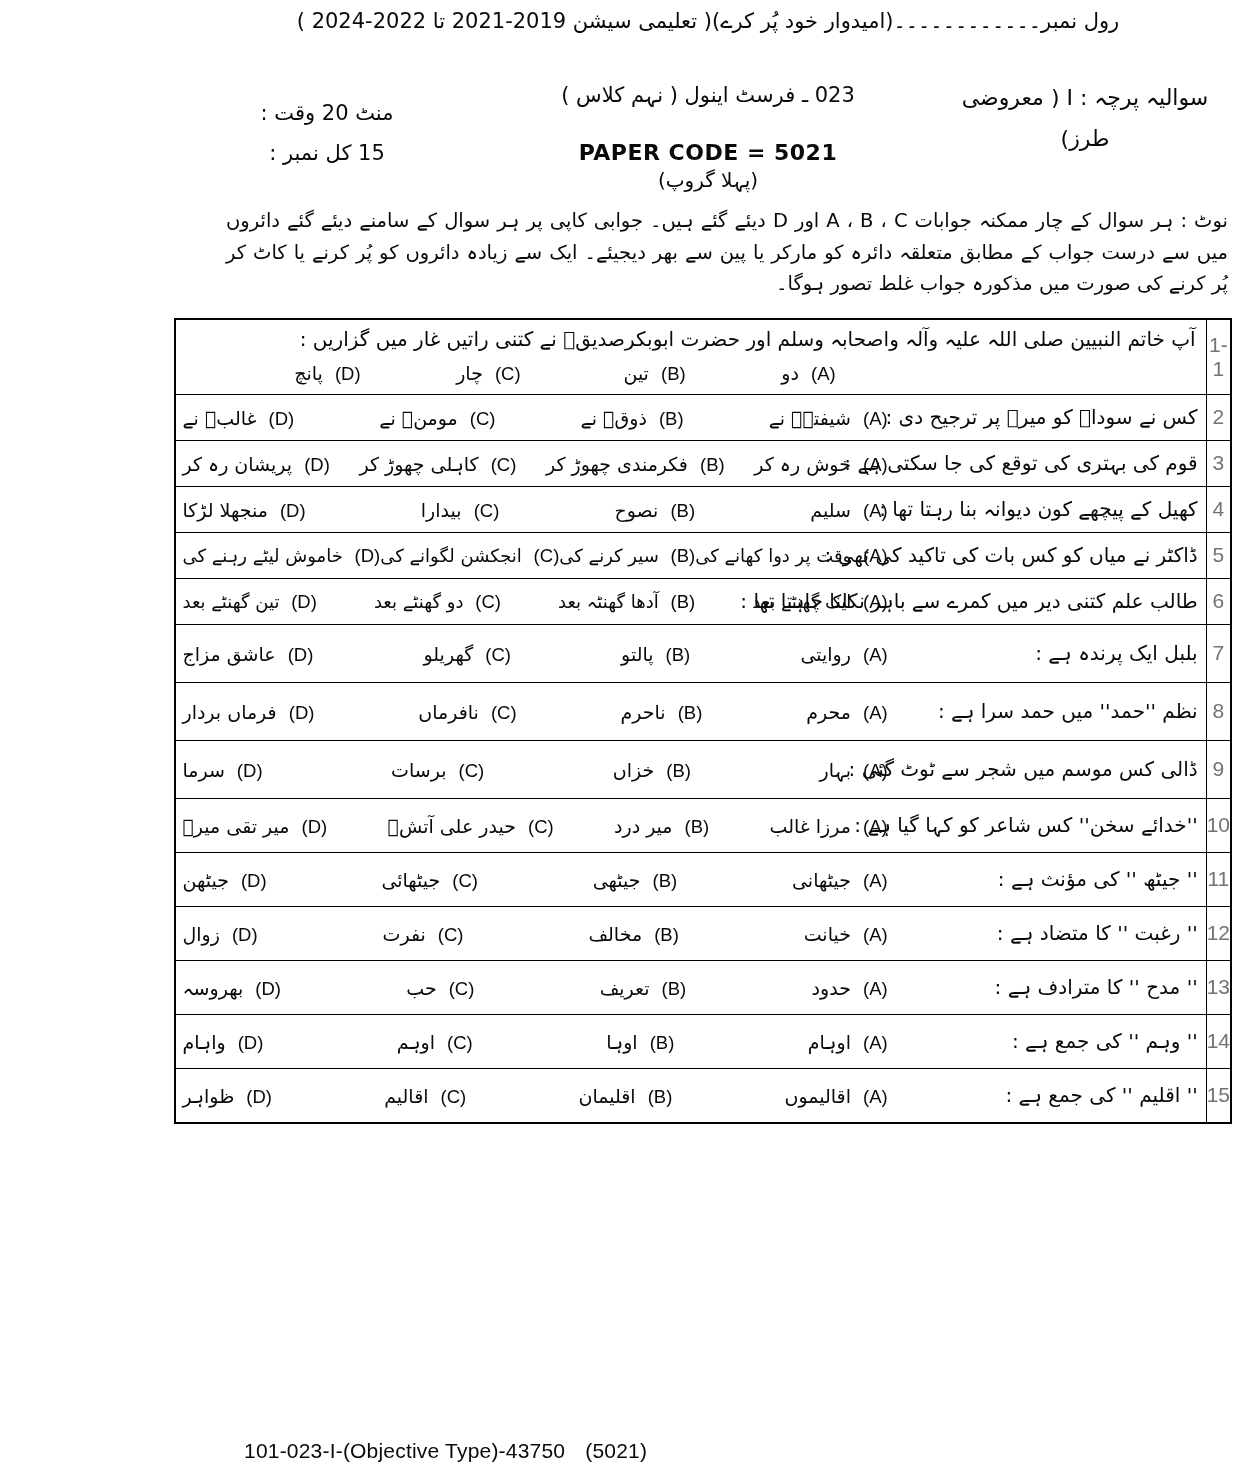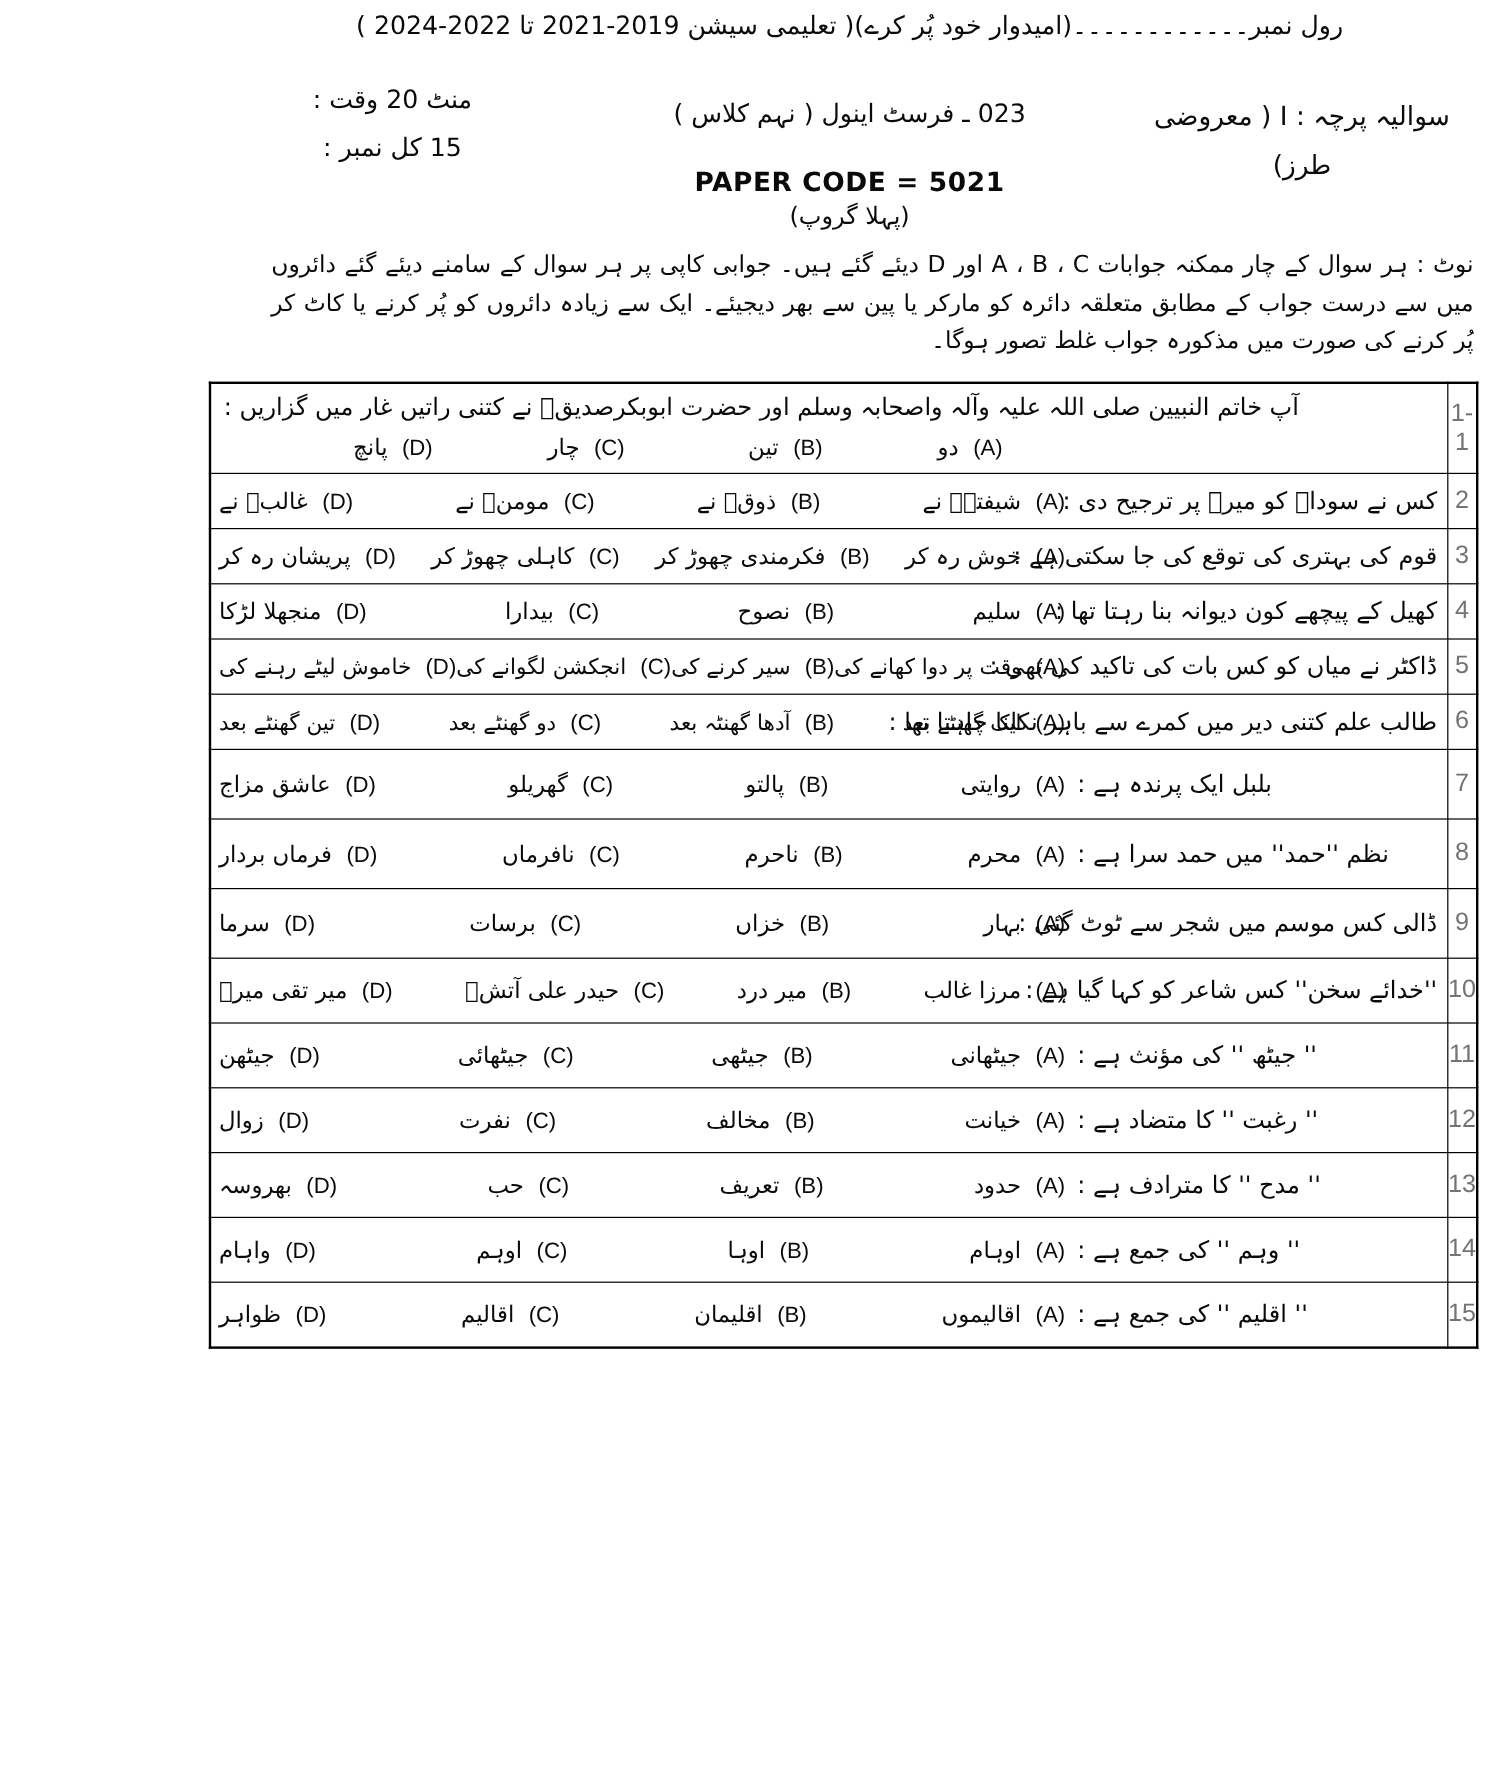--- a/index.html
+++ b/index.html
@@ -43,21 +43,21 @@
     top: 78px;
     right: 20px;
     width: 290px;
     text-align: center;
     direction: rtl;
     font-size: 22px;
     line-height: 1.85;
   }
   .hdr-left {
     position: absolute;
-    top: 64px;
+    top: 94px;
     left: 26px;
     width: 270px;
     direction: rtl;
     font-size: 21px;
     line-height: 1.9;
     text-align: center;
   }
   .hdr-left .row { display: block; }
   .hdr-center {
     position: absolute;
@@ -121,21 +121,21 @@
     font-family: "Liberation Sans", sans-serif;
     direction: ltr;
     color: #737373;
   }
   td.qcell {
     padding: 5px 10px 7px 10px;
   }
   .qtext {
     font-size: 20px;
     direction: rtl;
-    text-align: left;
+    text-align: right;
     line-height: 1.45;
     margin-bottom: 2px;
     white-space: nowrap;
   }
   .opts {
     display: flex;
     flex-direction: row;
     direction: rtl;
     align-items: center;
     font-size: 19px;
@@ -627,14 +627,18 @@
                 <span class="txt">ظواہر</span>
               </div>
             </div>
           </div>
         </td>
       </tr>
 
     </tbody>
   </table>
 
+  <div class="footer">
+    <span>101-023-I-(Objective Type)-43750</span>
+    <span class="code2">(5021)</span>
+  </div>
 
 </div>
 
 </body></html>

